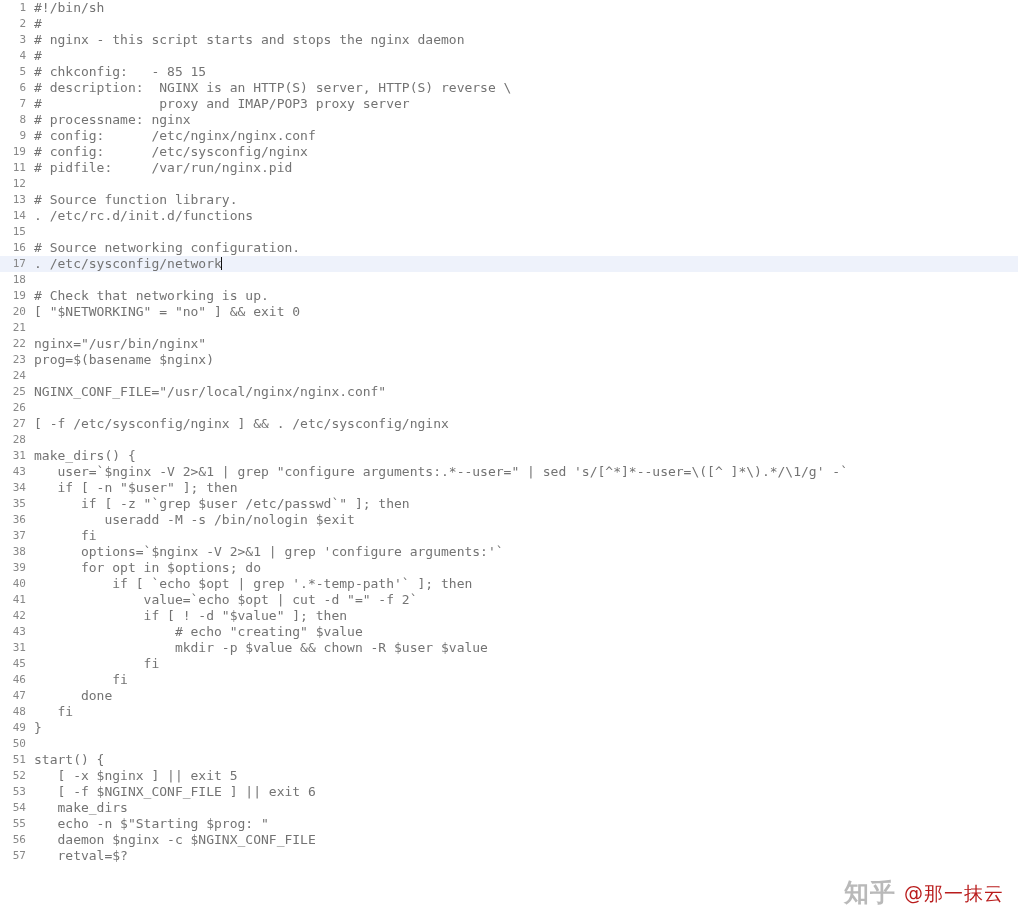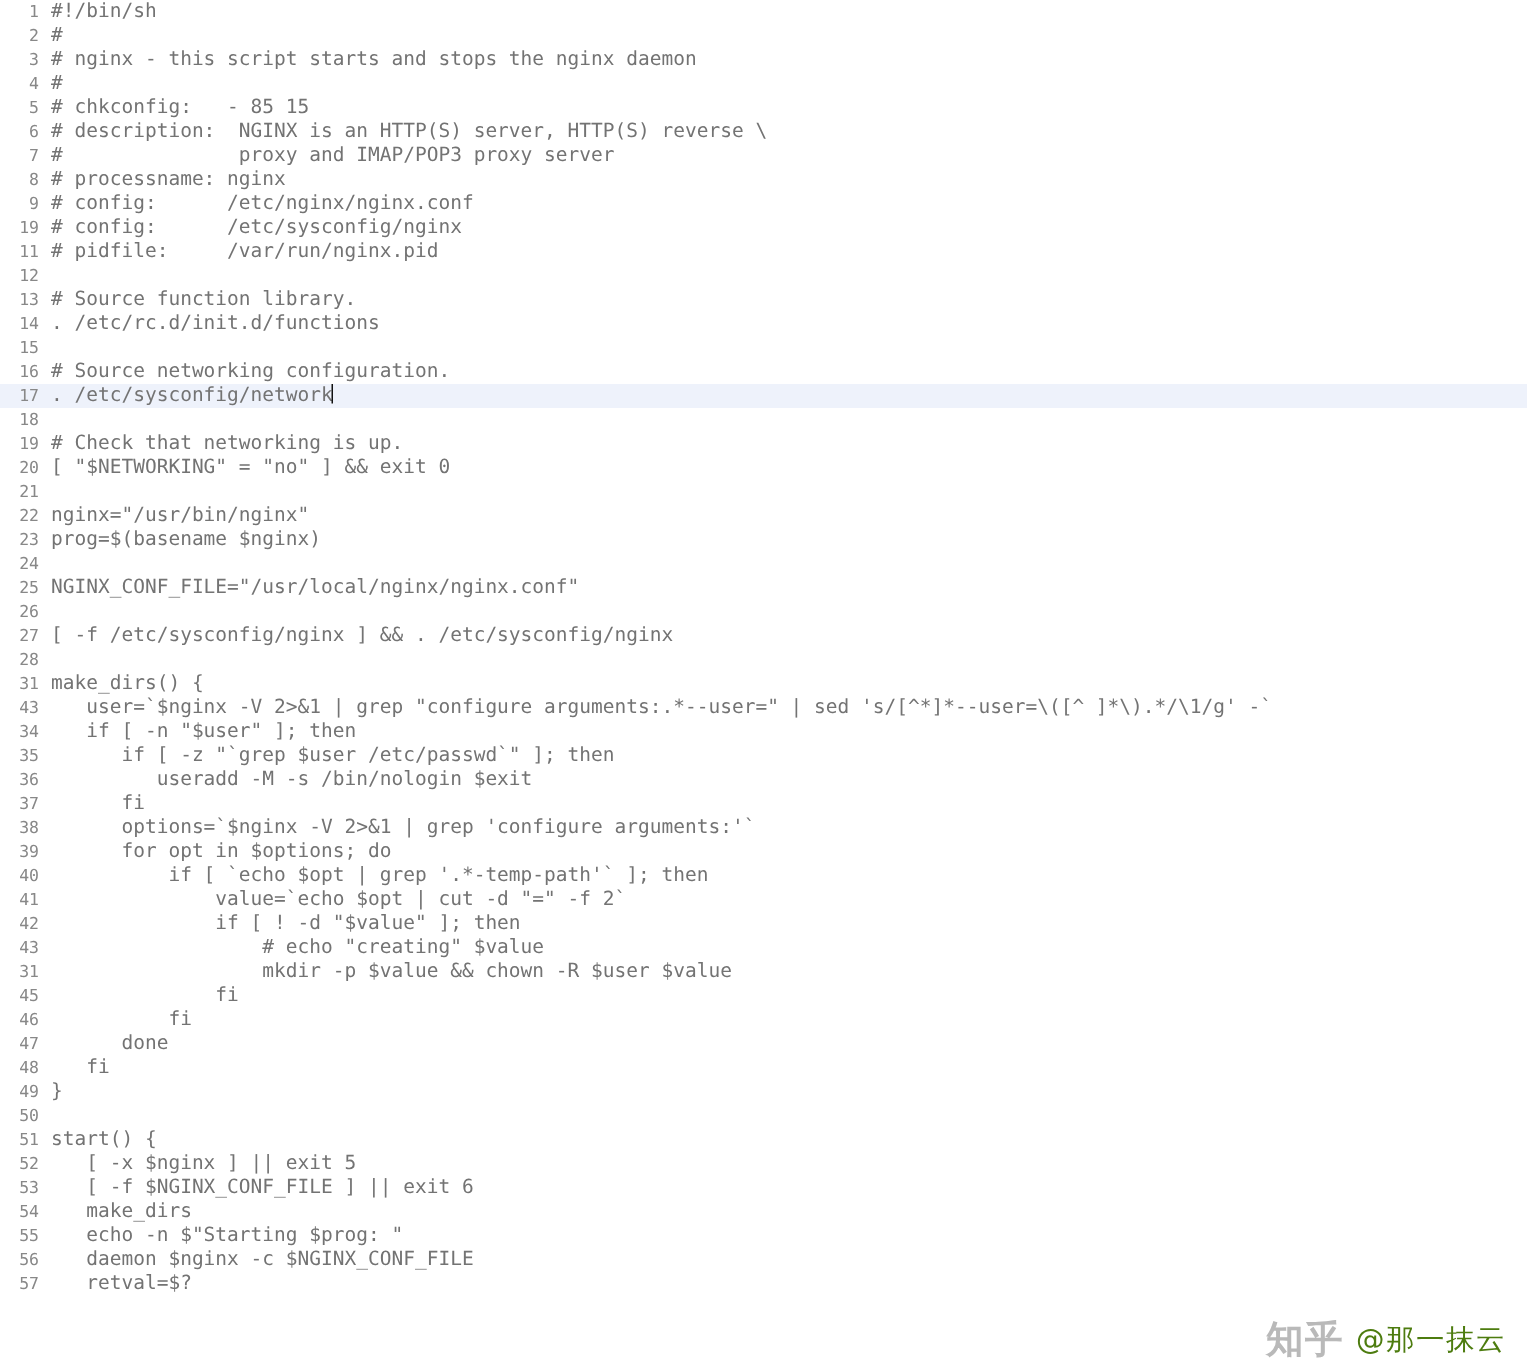--- a/index.html
+++ b/index.html
@@ -70,21 +70,21 @@
     color: #b9b9b9;
     font-family: "DejaVu Sans", sans-serif;
     font-size: 25px;
     font-weight: bold;
     letter-spacing: 1px;
     user-select: none;
   }
   .watermark .wm-handle {
     font-size: 19px;
     font-weight: normal;
-    color: #4d7c0f;
+    color: #b91c1c;
   }
 </style>
 </head>
 <body>
 
 <div class="editor">
   <div class="code-area">
       <div class="line"><div class="gutter">1</div><div class="code"><span>#!/bin/sh</span></div></div>
       <div class="line"><div class="gutter">2</div><div class="code"><span>#</span></div></div>
       <div class="line"><div class="gutter">3</div><div class="code"><span># nginx - this script starts and stops the nginx daemon</span></div></div>

